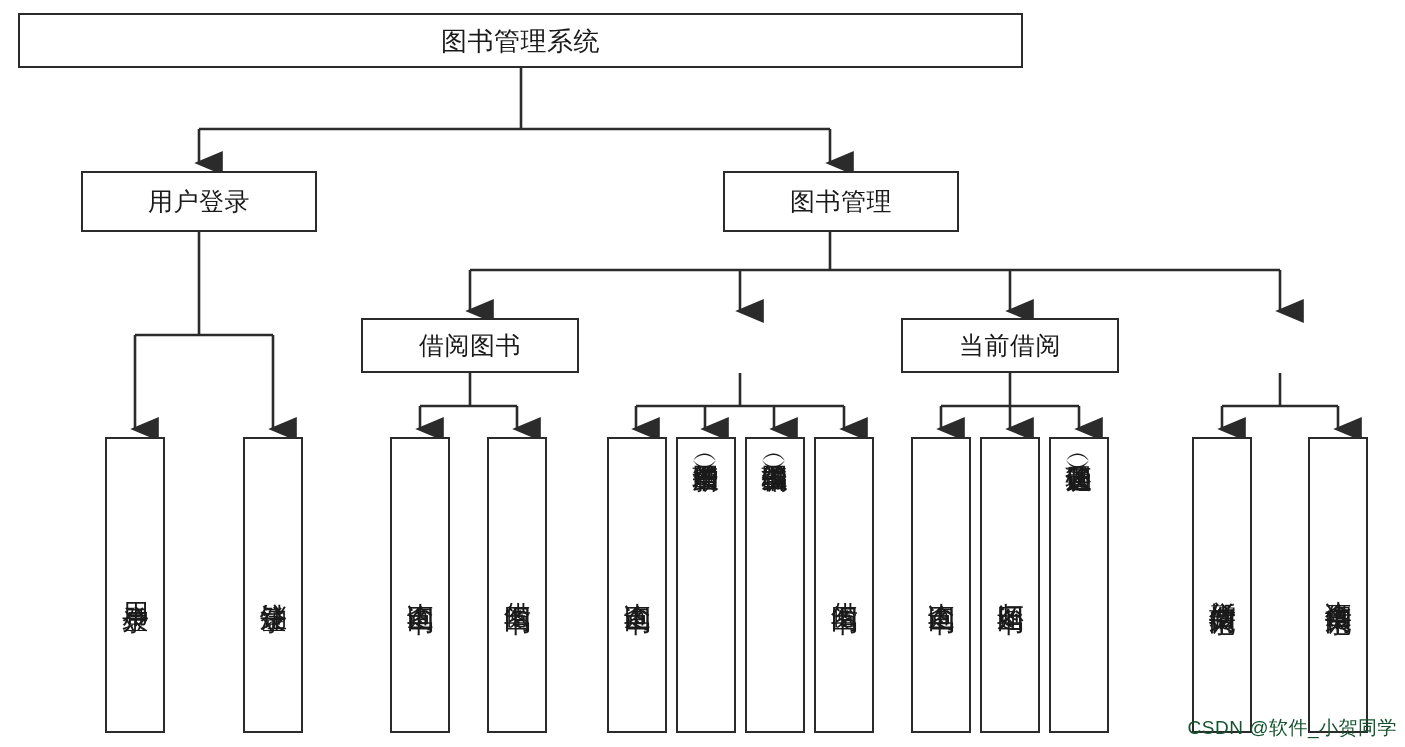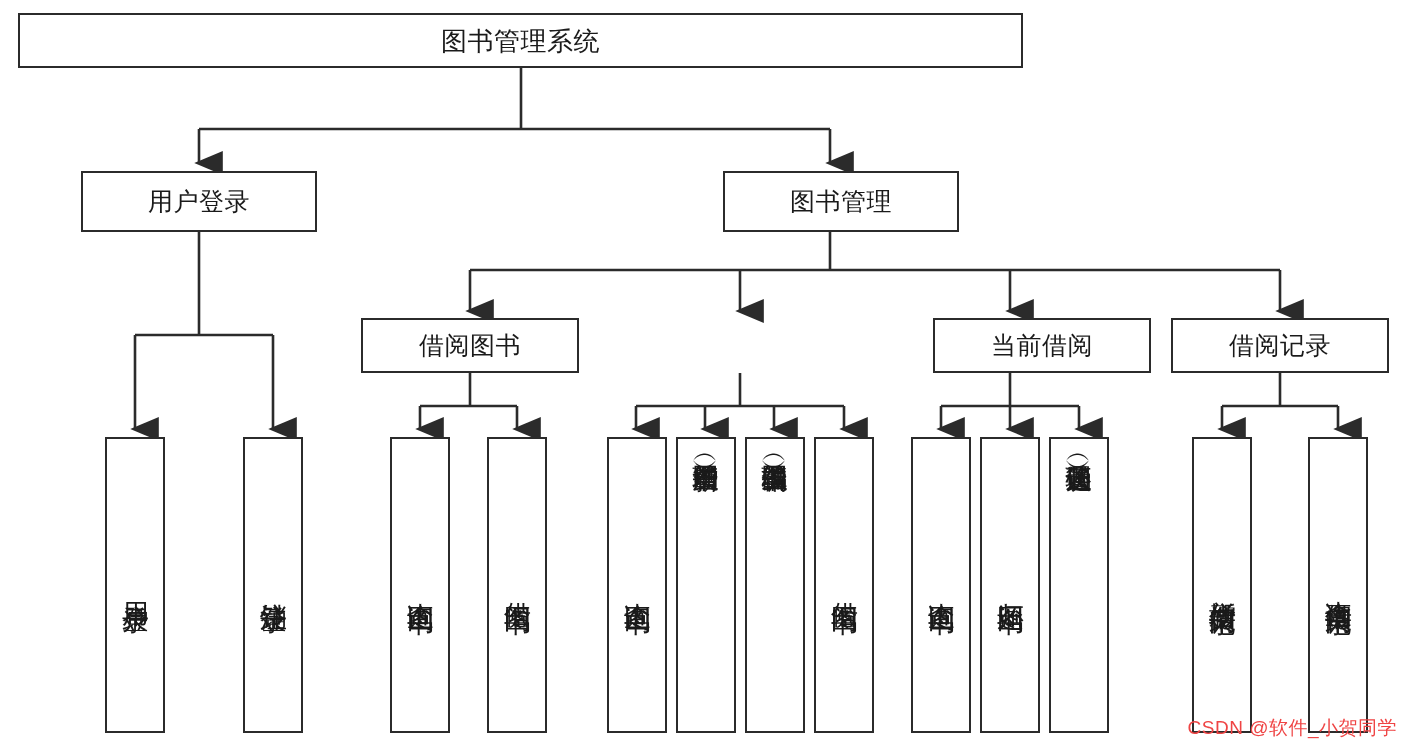--- a/index.html
+++ b/index.html
@@ -62,21 +62,21 @@
   }
   
   .node.vert.tall { align-items: flex-start; }
   .node.vert.tall .lbl { font-size: 26px; letter-spacing: 0px; }
 
   .watermark {
     position: absolute;
     right: 8px;
     bottom: 6px;
     font-size: 19px;
-    color: #ef4444;
+    color: #14532d;
     white-space: nowrap;
     letter-spacing: 0.5px;
   }
 </style>
 </head>
 <body>
 
 <div id="canvas">
 
   <svg class="wires" viewBox="0 0 1405 747" xmlns="http://www.w3.org/2000/svg">
@@ -136,25 +136,22 @@
   <div class="node horiz level2" style="left:81px; top:171px; width:236px; height:61px;">
     <span class="lbl">用户登录</span>
   </div>
   <div class="node horiz level2" style="left:711px; top:171px; width:236px; height:61px;margin-left:12px;">
     <span class="lbl">图书管理</span>
   </div>
 
   <div class="node horiz level3" style="left:361px; top:318px; width:218px; height:55px;">
     <span class="lbl">借阅图书</span>
   </div>
-  <div class="node horiz level3" style="left:933px; top:318px; width:218px; height:55px;">
+  <div class="node horiz level3" style="left:901px; top:318px; width:218px; height:55px;">
     <span class="lbl">当前借阅</span>
-  </div>
-  <div class="node horiz level3" style="left:1171px; top:318px; width:218px; height:55px;">
-    <span class="lbl">借阅记录</span>
   </div>
 
   <div class="node vert" style="left:105px; top:437px; width:60px; height:296px;">
     <span class="lbl">用户登录</span>
   </div>
   <div class="node vert" style="left:243px; top:437px; width:60px; height:296px;">
     <span class="lbl">注销登录</span>
   </div>
 
   <div class="node vert" style="left:390px; top:437px; width:60px; height:296px;">

